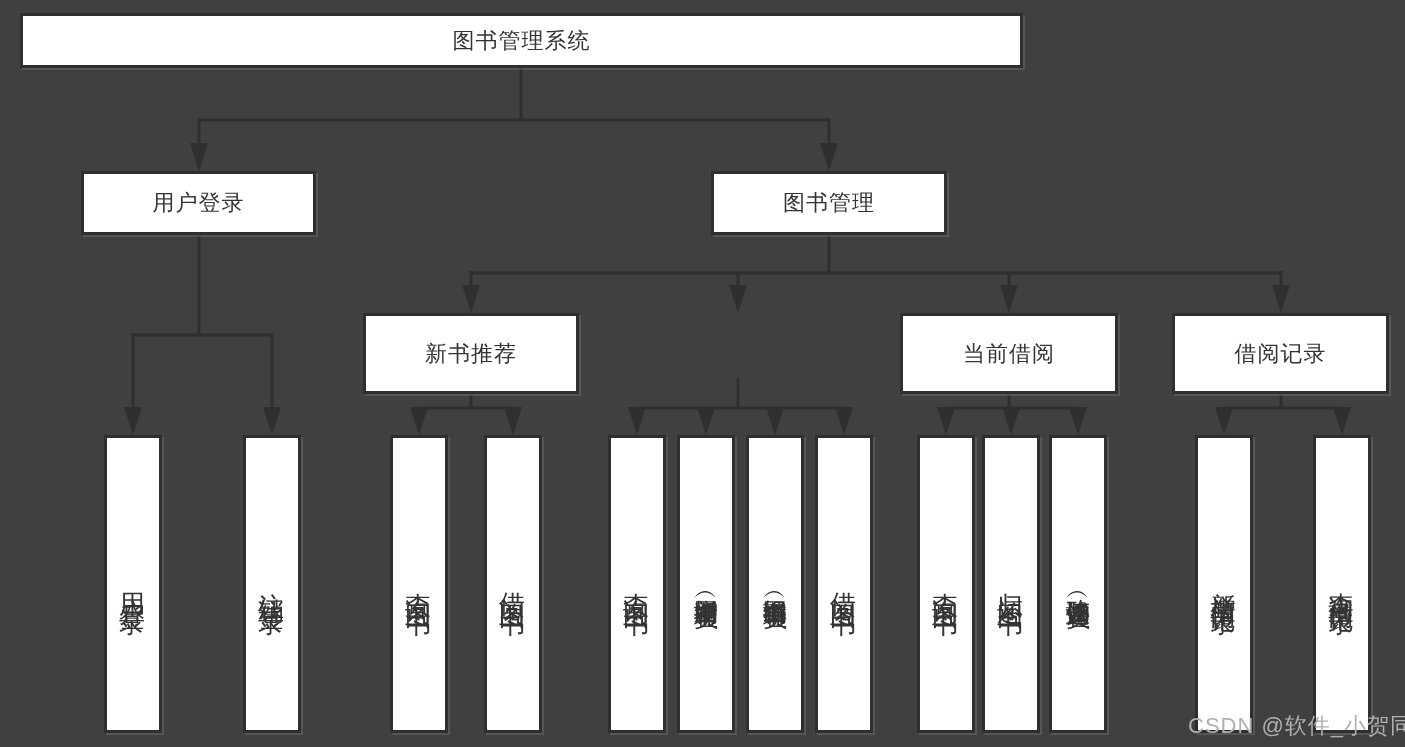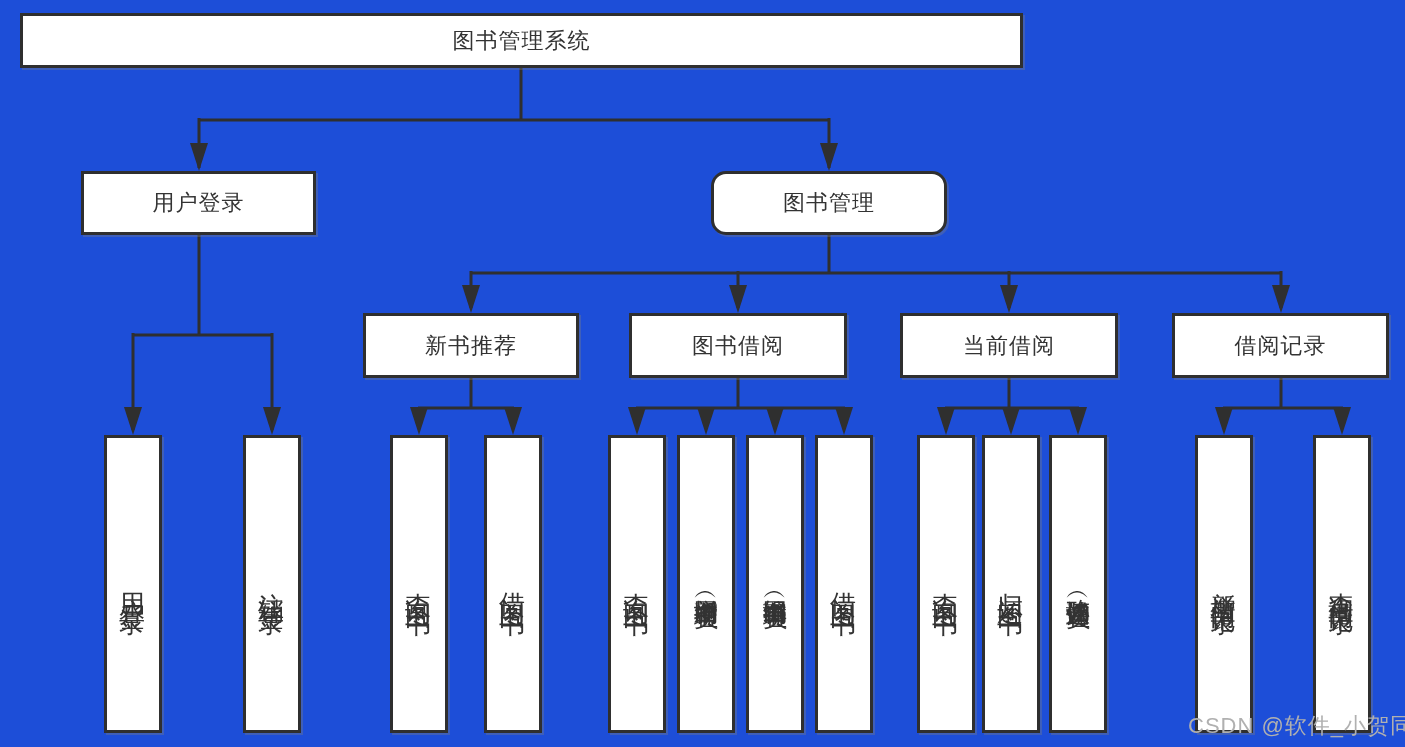--- a/index.html
+++ b/index.html
@@ -1,20 +1,20 @@
 <!DOCTYPE html>
 <html><head>
 <meta charset="utf-8">
 <style>
   html, body { margin: 0; padding: 0; background: #ffffff; }
   .canvas {
     position: relative;
     width: 1405px;
     height: 747px;
-    background: #1d4ed8;
+    background: #404040;
     font-family: "Liberation Sans", sans-serif;
     overflow: hidden;
   }
   .connectors {
     position: absolute;
     left: 0; top: 0;
     width: 1405px; height: 747px;
     pointer-events: none;
   }
   .box {
@@ -25,22 +25,22 @@
     display: flex;
     align-items: center;
     justify-content: center;
     color: #333333;
     box-shadow: 2px 2px 0 rgba(130,130,130,0.35);
     z-index: 2;
   }
   .h-node { font-size: 22px; letter-spacing: 1px; }
   .root-node  { left: 20px;  top: 13px;  width: 1003px; height: 55px; }
   .n-user     { left: 81px;  top: 171px; width: 235px;  height: 64px; }
-  .n-bookmgmt { left: 711px; top: 171px; width: 236px;  height: 64px; border-radius: 15px; }
-  .l3 { top: 313px; height: 65px; }
+  .n-bookmgmt { left: 711px; top: 171px; width: 236px;  height: 64px; }
+  .l3 { top: 313px; height: 81px; }
   .n-newbook  { left: 363px;  width: 216px; }
   .n-borrow   { left: 629px;  width: 218px; }
   .n-current  { left: 900px;  width: 218px; }
   .n-records  { left: 1172px; width: 217px; }
   .leaf {
     top: 435px;
     width: 58px;
     height: 298px;
   }
   .leaf span {
@@ -159,23 +159,20 @@
   <div class="box h-node n-user">
     <span>用户登录</span>
   </div>
   <div class="box h-node n-bookmgmt">
     <span>图书管理</span>
   </div>
 
   <div class="box h-node l3 n-newbook">
     <span>新书推荐</span>
   </div>
-  <div class="box h-node l3 n-borrow">
-    <span>图书借阅</span>
-  </div>
   <div class="box h-node l3 n-records">
     <span>借阅记录</span>
   </div>
   <div class="box h-node l3 n-current">
     <span>当前借阅</span>
   </div>
 
   <div class="box leaf lf0">
     <span>用户登录</span>
   </div>

